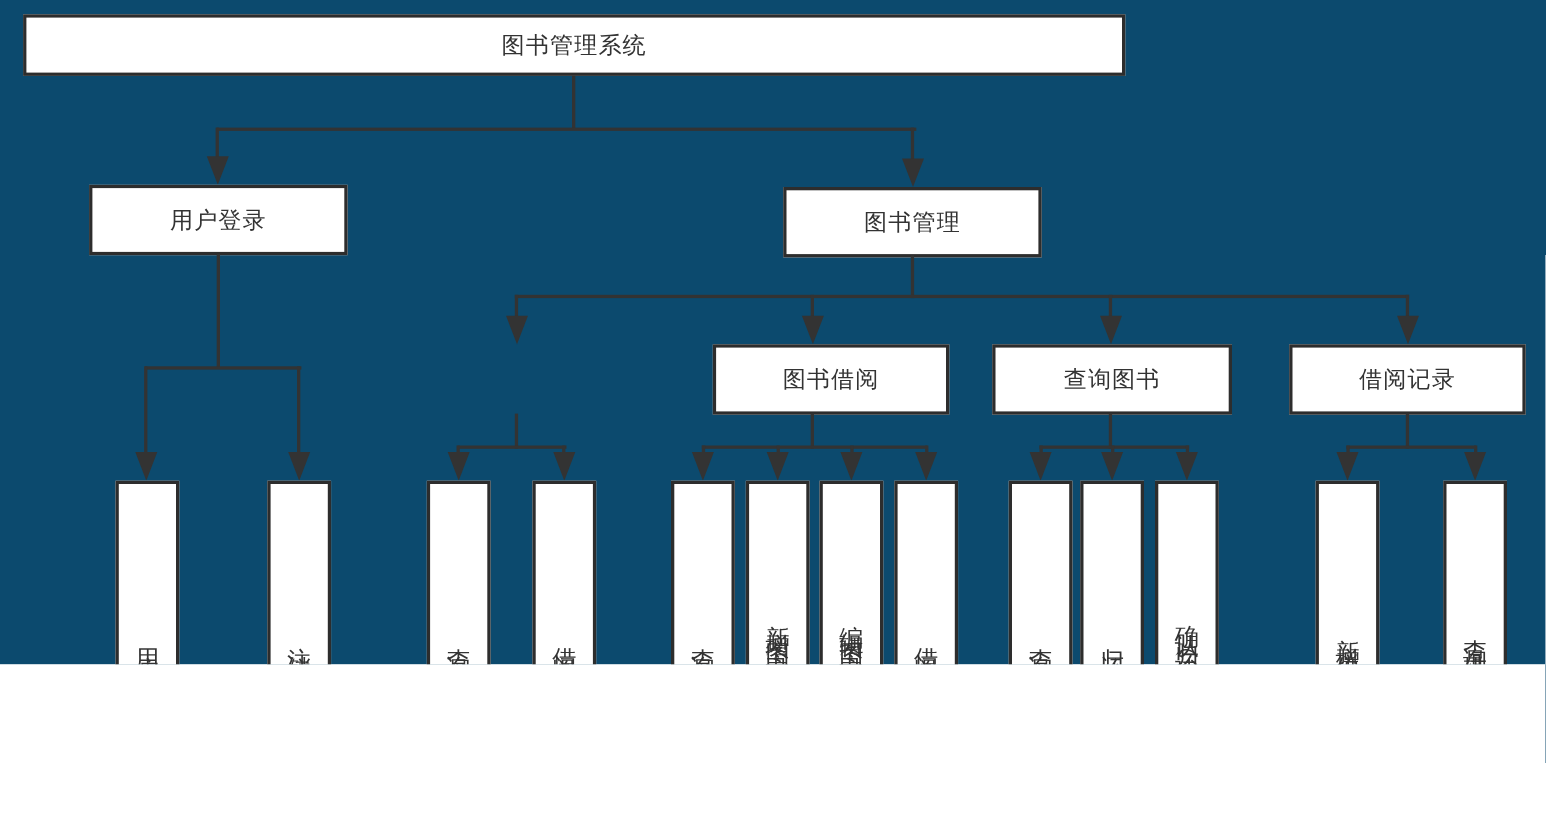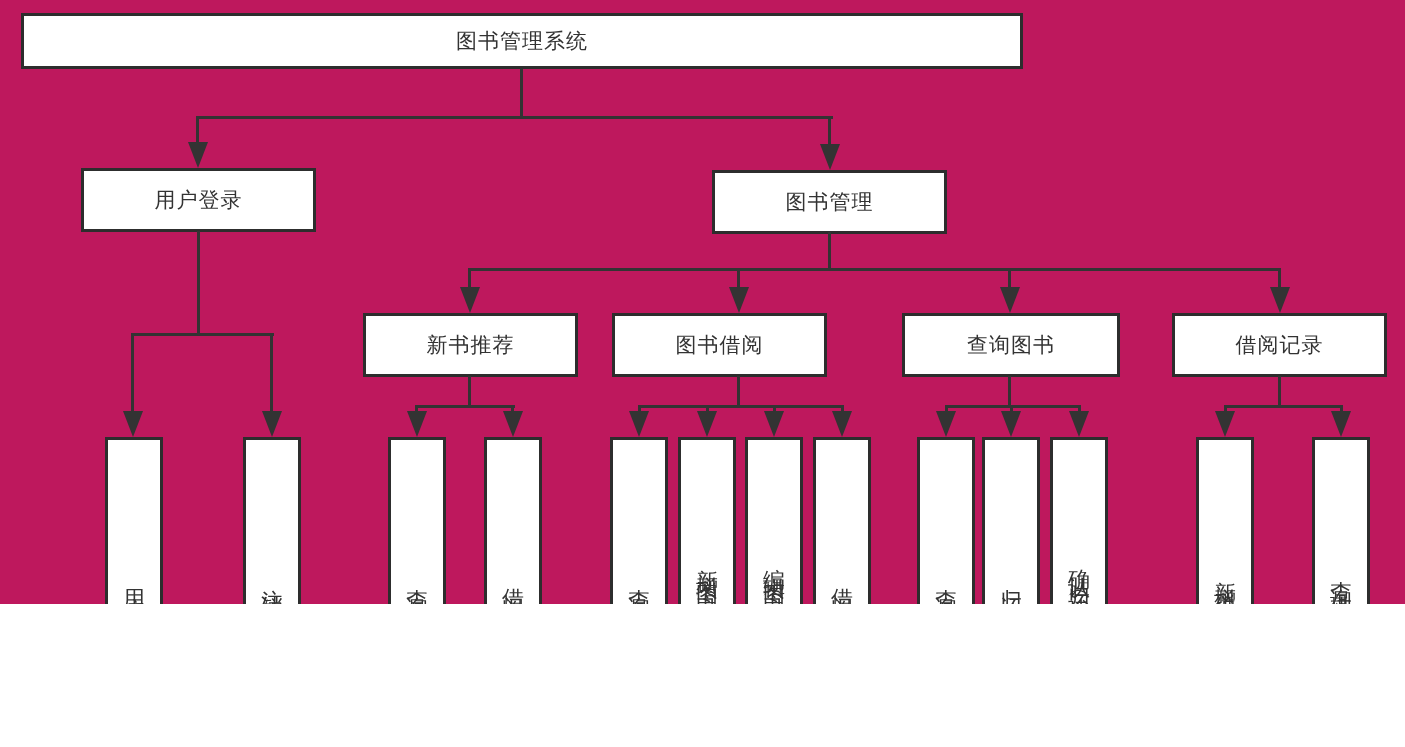--- a/index.html
+++ b/index.html
@@ -1,19 +1,19 @@
 <!DOCTYPE html>
 <html><head>
 <meta charset="utf-8">
 <style>
   html,body{margin:0;padding:0;background:#ffffff;}
   #canvas{
     position:relative;
     width:1405px;height:604px;
-    background:#be185d;
+    background:#0c4a6e;
     font-family:"Liberation Sans","DejaVu Sans",sans-serif;
     color:#333333;
     overflow:hidden;
   }
   .box{
     position:absolute;
     box-sizing:border-box;
     background:#ffffff;
     border:3px solid #2d2d2d;
     display:flex;align-items:center;justify-content:center;
@@ -79,24 +79,21 @@
   <div class="hline" style="left:468px;top:268px;width:813px;height:3px;"></div>
   <div class="vline" style="left:468px;top:268px;width:3px;height:22px;"></div>
   <div class="arrow" style="left:460px;top:287px;"></div>
   <div class="vline" style="left:737px;top:268px;width:3px;height:22px;"></div>
   <div class="arrow" style="left:729px;top:287px;"></div>
   <div class="vline" style="left:1008px;top:268px;width:3px;height:22px;"></div>
   <div class="arrow" style="left:1000px;top:287px;"></div>
   <div class="vline" style="left:1278px;top:268px;width:3px;height:22px;"></div>
   <div class="arrow" style="left:1270px;top:287px;"></div>
 
-  <div class="box" style="left:363px;top:313px;width:215px;height:64px;">
-    <span>新书推荐</span>
-  </div>
-  <div class="box" style="left:612px;top:313px;width:215px;height:64px;font-family:Liberation Mono, monospace;">
+  <div class="box" style="left:648px;top:313px;width:215px;height:64px;font-family:Liberation Mono, monospace;">
     <span>图书借阅</span>
   </div>
   <div class="box" style="left:902px;top:313px;width:218px;height:64px;">
     <span>查询图书</span>
   </div>
   <div class="box" style="left:1172px;top:313px;width:215px;height:64px;">
     <span>借阅记录</span>
   </div>
 
   <div class="vline" style="left:468px;top:376px;width:3px;height:32px;"></div>

